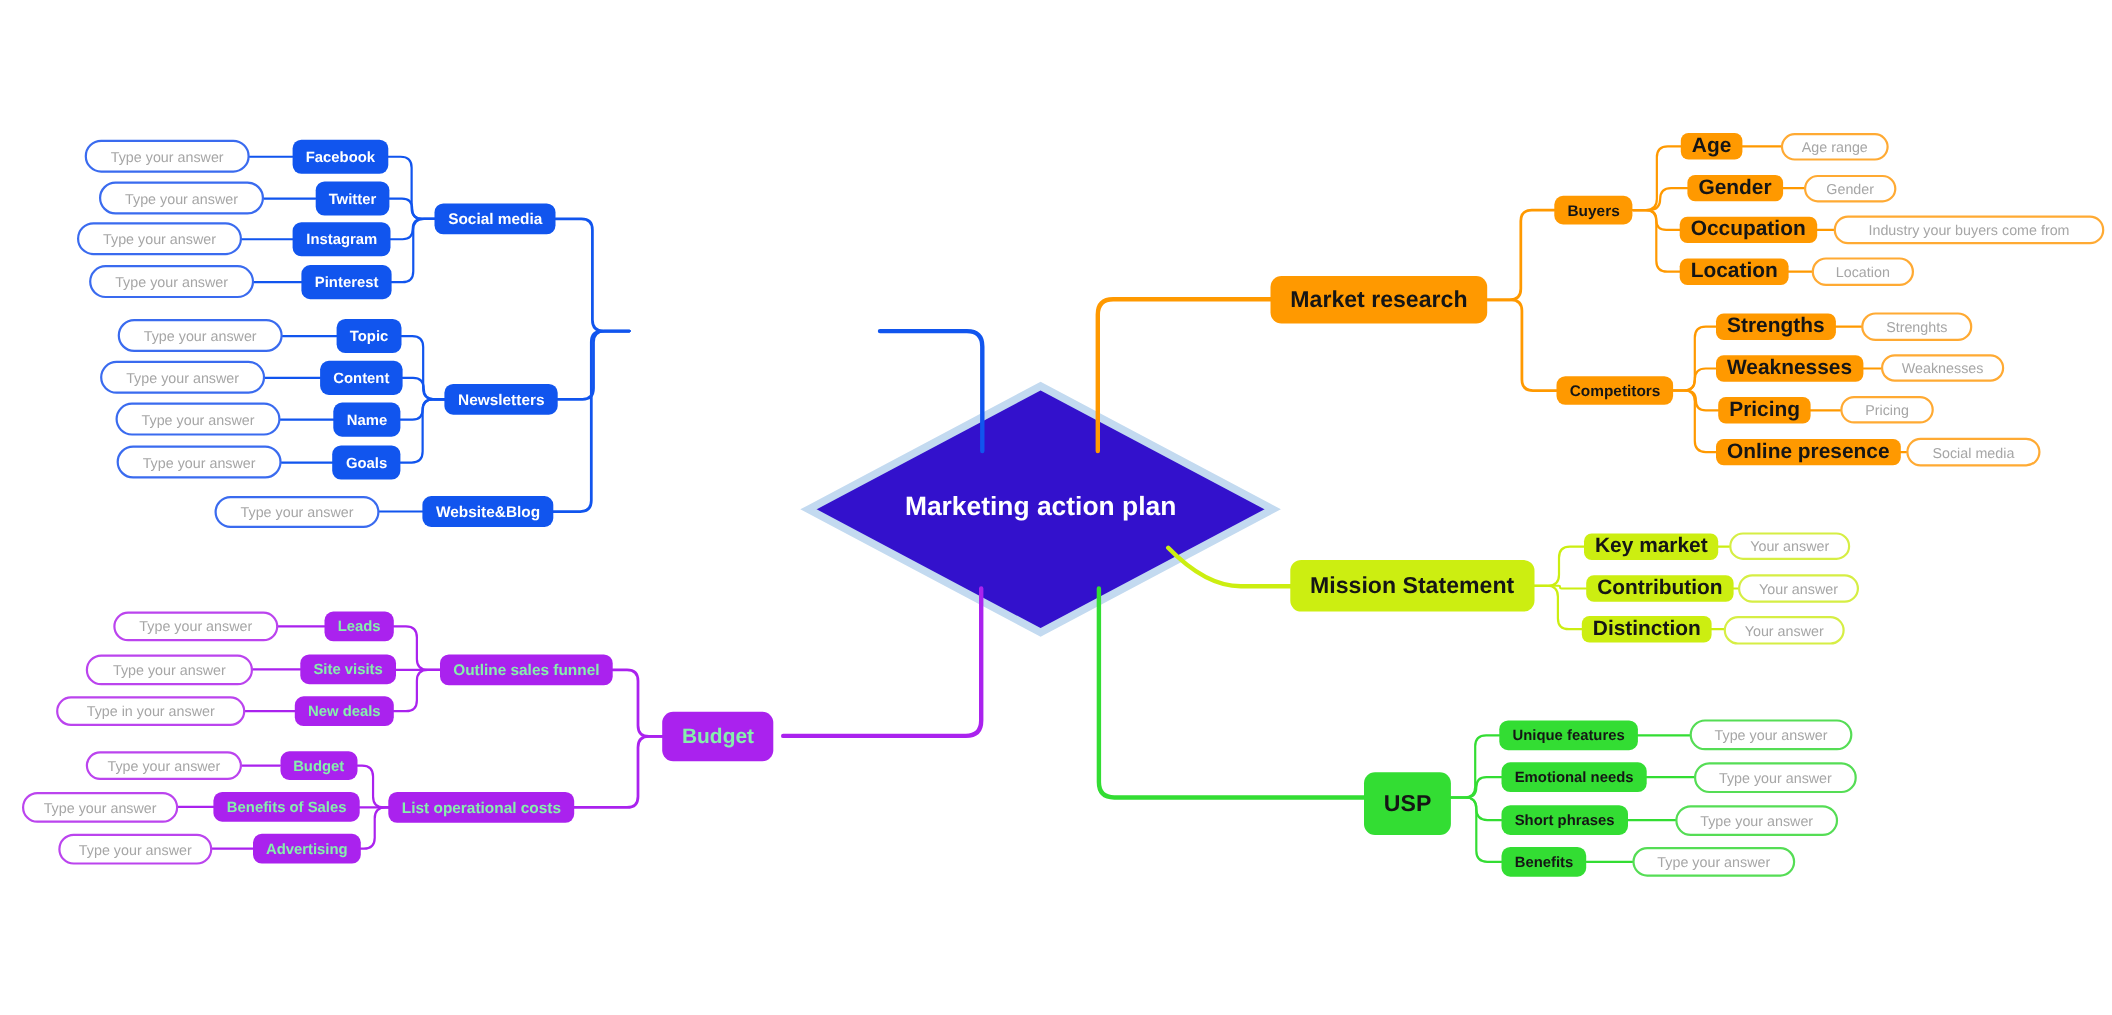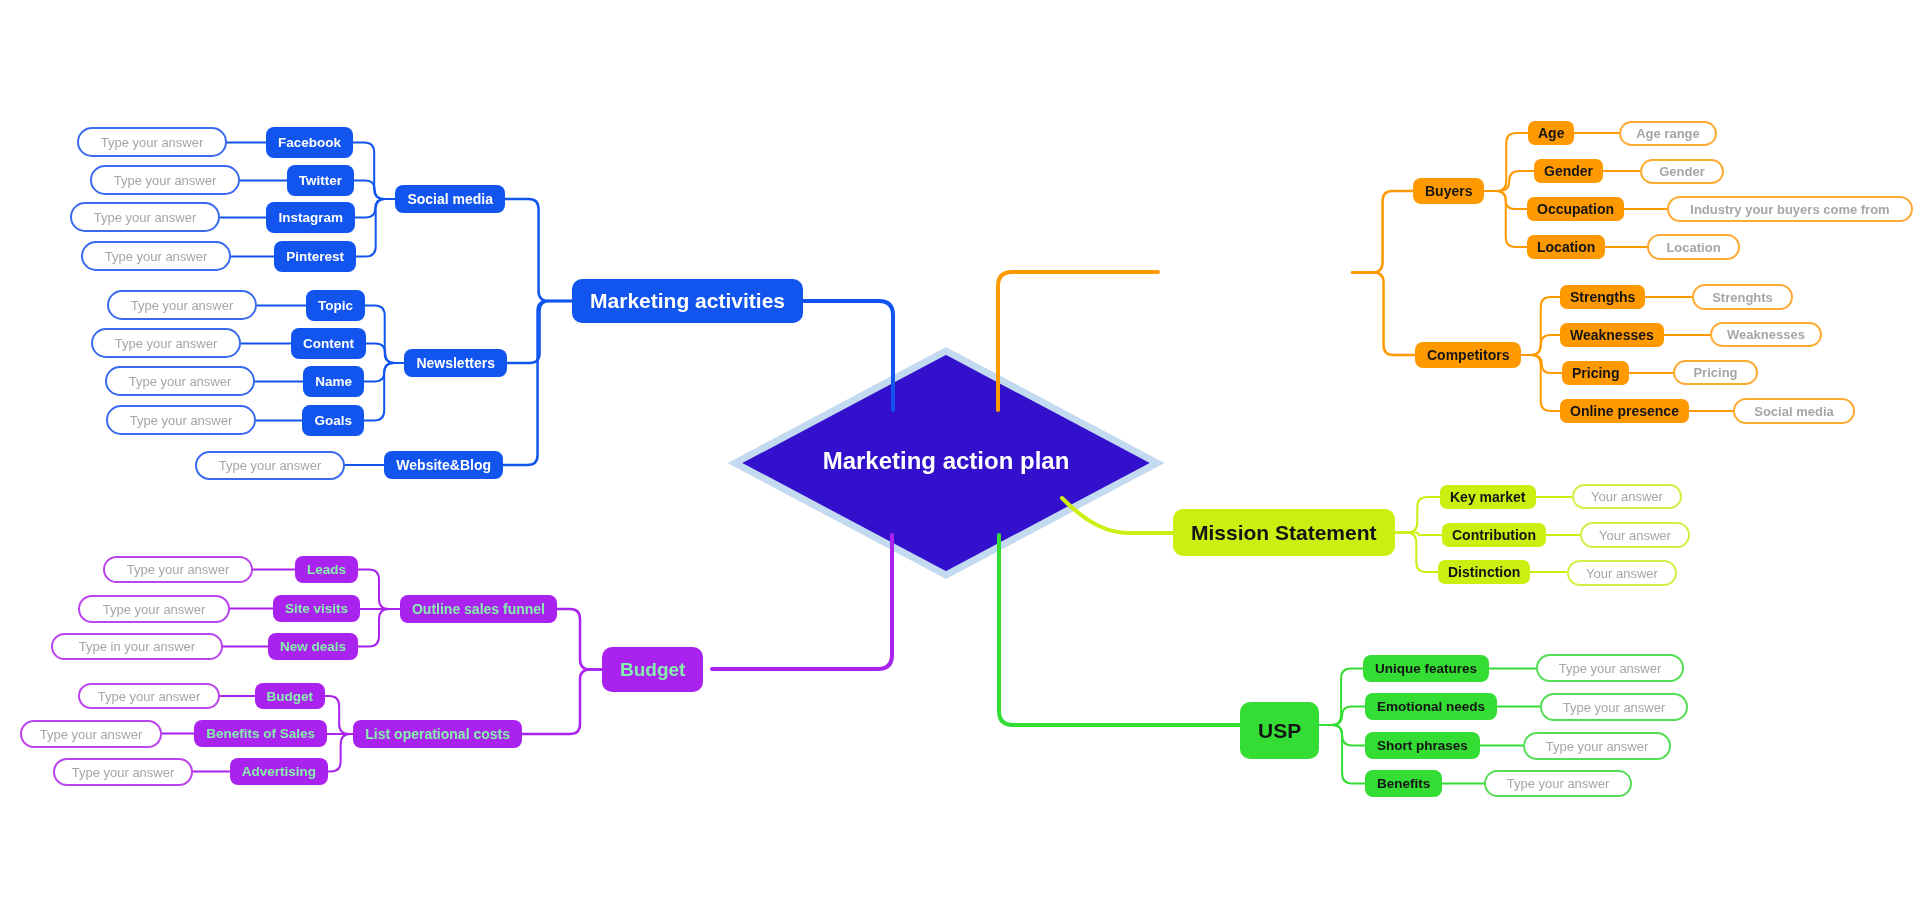--- a/index.html
+++ b/index.html
@@ -4,31 +4,31 @@
 <style>
   html,body{margin:0;padding:0;background:#fff;}
   .canvas{position:relative;width:1920px;height:923px;background:#ffffff;overflow:hidden;
           font-family:"Liberation Sans",sans-serif;}
   #wires{position:absolute;left:0;top:0;}
   .node{position:absolute;display:flex;align-items:center;justify-content:center;
         box-sizing:border-box;font-weight:bold;white-space:nowrap;}
   .main{font-size:21px;border-radius:10px;padding:0 18px;}
   .grp{font-size:14px;border-radius:8px;padding:0 12px;}
   .lf{font-size:13.5px;border-radius:8px;padding:0 12px;}
-  .lf-sm{font-size:14px;border-radius:7px;padding:0 10px;}
+  .lf-sm{font-size:19px;border-radius:7px;padding:0 10px;}
   .blue{background:#1155EE;color:#ffffff;}
   .orange{background:#FF9900;color:#151515;}
   .lime{background:#CCEE11;color:#151515;}
   .green{background:#33DD33;color:#151515;}
   .purple{background:#AA22EE;color:#86efac;}
   .oval{position:absolute;display:flex;align-items:center;justify-content:center;
         box-sizing:border-box;background:#fff;color:#A6A6A6;font-size:13px;
         border:2px solid;border-radius:20px;white-space:nowrap;padding:0 10px;}
   .b-blue{border-color:#3A6BEF;}
-  .b-orange{border-color:#FFAA33;font-weight:bold;}
+  .b-orange{border-color:#FFAA33;}
   .b-lime{border-color:#D6EE44;}
   .b-green{border-color:#55DD55;}
   .b-purple{border-color:#BB44EE;}
   .diamond-label{position:absolute;left:746px;top:447px;width:400px;text-align:center;
         color:#ffffff;font-size:24px;font-weight:bold;}
 </style>
 </head>
 <body>
 
 <div class="canvas">
@@ -103,21 +103,20 @@
       <path d="M 294.96875 569.5 L 253 569.5" fill="none" stroke="#AA22EE" stroke-width="2" stroke-linecap="round"></path>
       <path d="M 272.96875 608.5 L 230 608.5" fill="none" stroke="#AA22EE" stroke-width="2" stroke-linecap="round"></path>
       <path d="M 267.96875 646.5 L 223 646.5" fill="none" stroke="#AA22EE" stroke-width="2" stroke-linecap="round"></path>
       <path d="M 254.5 696 L 220 696" fill="none" stroke="#AA22EE" stroke-width="2" stroke-linecap="round"></path>
       <path d="M 194.203125 733.5 L 162 733.5" fill="none" stroke="#AA22EE" stroke-width="2" stroke-linecap="round"></path>
       <path d="M 229.734375 771.5 L 193 771.5" fill="none" stroke="#AA22EE" stroke-width="2" stroke-linecap="round"></path>
     </svg>
 
   <div class="diamond-label">Marketing action plan</div>
 
-  <div class="node main blue" style="right:1117px;top:279px;height:44px;">Marketing activities</div>
   <div class="node grp blue" style="right:1415px;top:185px;height:28px;">Social media</div>
   <div class="node grp blue" style="right:1413px;top:349px;height:28px;">Newsletters</div>
   <div class="node grp blue" style="right:1417px;top:451px;height:28px;">Website&amp;Blog</div>
 
   <div class="node lf blue" style="right:1567px;top:127px;height:31px;">Facebook</div>
   <div class="node lf blue" style="right:1566px;top:165px;height:31px;">Twitter</div>
   <div class="node lf blue" style="right:1565px;top:202px;height:31px;">Instagram</div>
   <div class="node lf blue" style="right:1564px;top:241px;height:31px;">Pinterest</div>
   <div class="node lf blue" style="right:1555px;top:290px;height:31px;margin-left:20px;">Topic</div>
   <div class="node lf blue" style="right:1554px;top:328px;height:31px;">Content</div>
@@ -127,20 +126,21 @@
   <div class="oval b-blue" style="right:1693px;top:127px;width:150px;height:30px;">Type your answer</div>
   <div class="oval b-blue" style="right:1680px;top:165px;width:150px;height:30px;">Type your answer</div>
   <div class="oval b-blue" style="right:1700px;top:202px;width:150px;height:30px;">Type your answer</div>
   <div class="oval b-blue" style="right:1689px;top:241px;width:150px;height:30px;">Type your answer</div>
   <div class="oval b-blue" style="right:1663px;top:290px;width:150px;height:30px;">Type your answer</div>
   <div class="oval b-blue" style="right:1679px;top:328px;width:150px;height:30px;">Type your answer</div>
   <div class="oval b-blue" style="right:1665px;top:366px;width:150px;height:30px;">Type your answer</div>
   <div class="oval b-blue" style="right:1664px;top:405px;width:150px;height:30px;">Type your answer</div>
   <div class="oval b-blue" style="right:1575px;top:451px;width:150px;height:29px;">Type your answer</div>
 
+  <div class="node main orange" style="left:1155px;top:251px;height:43px;">Market research</div>
   <div class="node grp orange" style="left:1413px;top:178px;height:26px;">Buyers</div>
   <div class="node grp orange" style="left:1415px;top:342px;height:26px;">Competitors</div>
 
   <div class="node lf-sm orange" style="left:1528px;top:121px;height:24px;">Age</div>
   <div class="node lf-sm orange" style="left:1534px;top:159px;height:24px;">Gender</div>
   <div class="node lf-sm orange" style="left:1527px;top:197px;height:24px;">Occupation</div>
   <div class="node lf-sm orange" style="left:1527px;top:235px;height:24px;">Location</div>
   <div class="node lf-sm orange" style="left:1560px;top:285px;height:24px;">Strengths</div>
   <div class="node lf-sm orange" style="left:1560px;top:323px;height:24px;">Weaknesses</div>
   <div class="node lf-sm orange" style="left:1562px;top:361px;height:24px;">Pricing</div>

